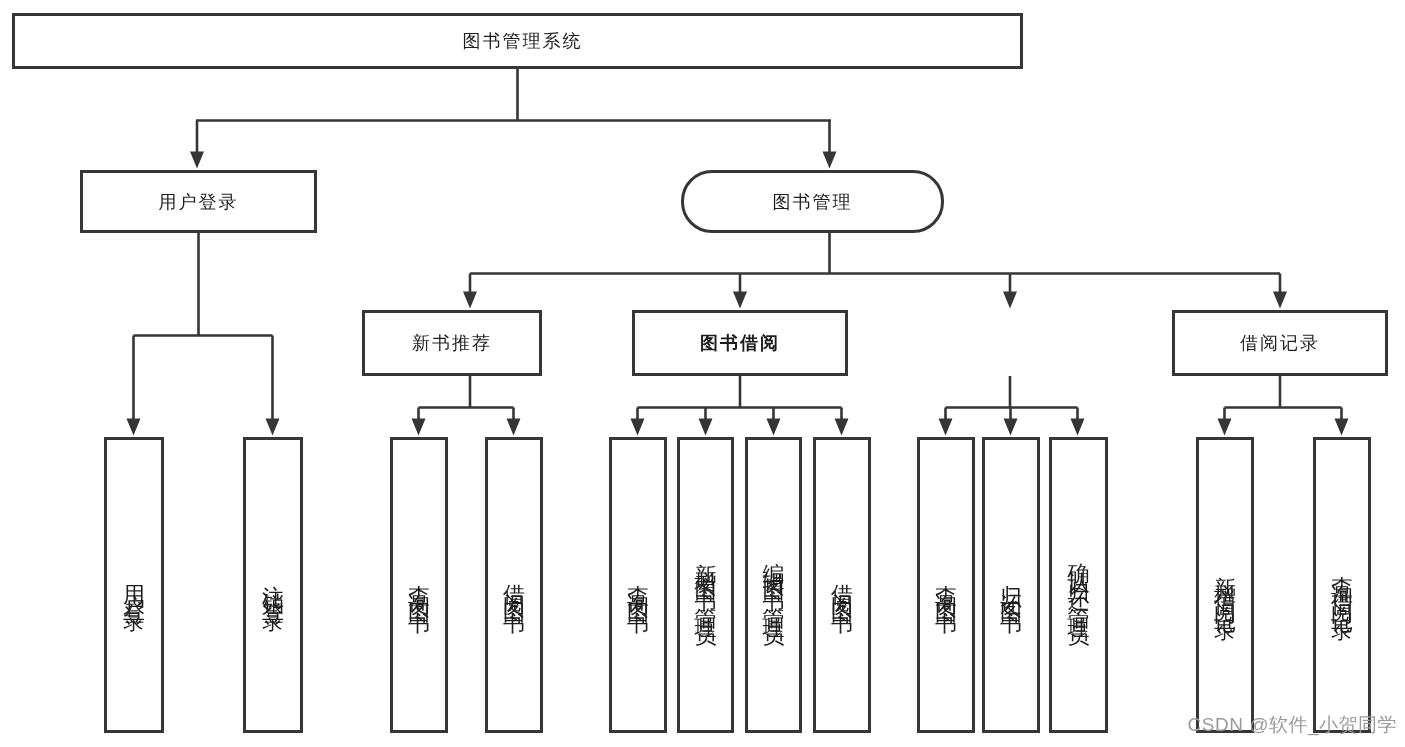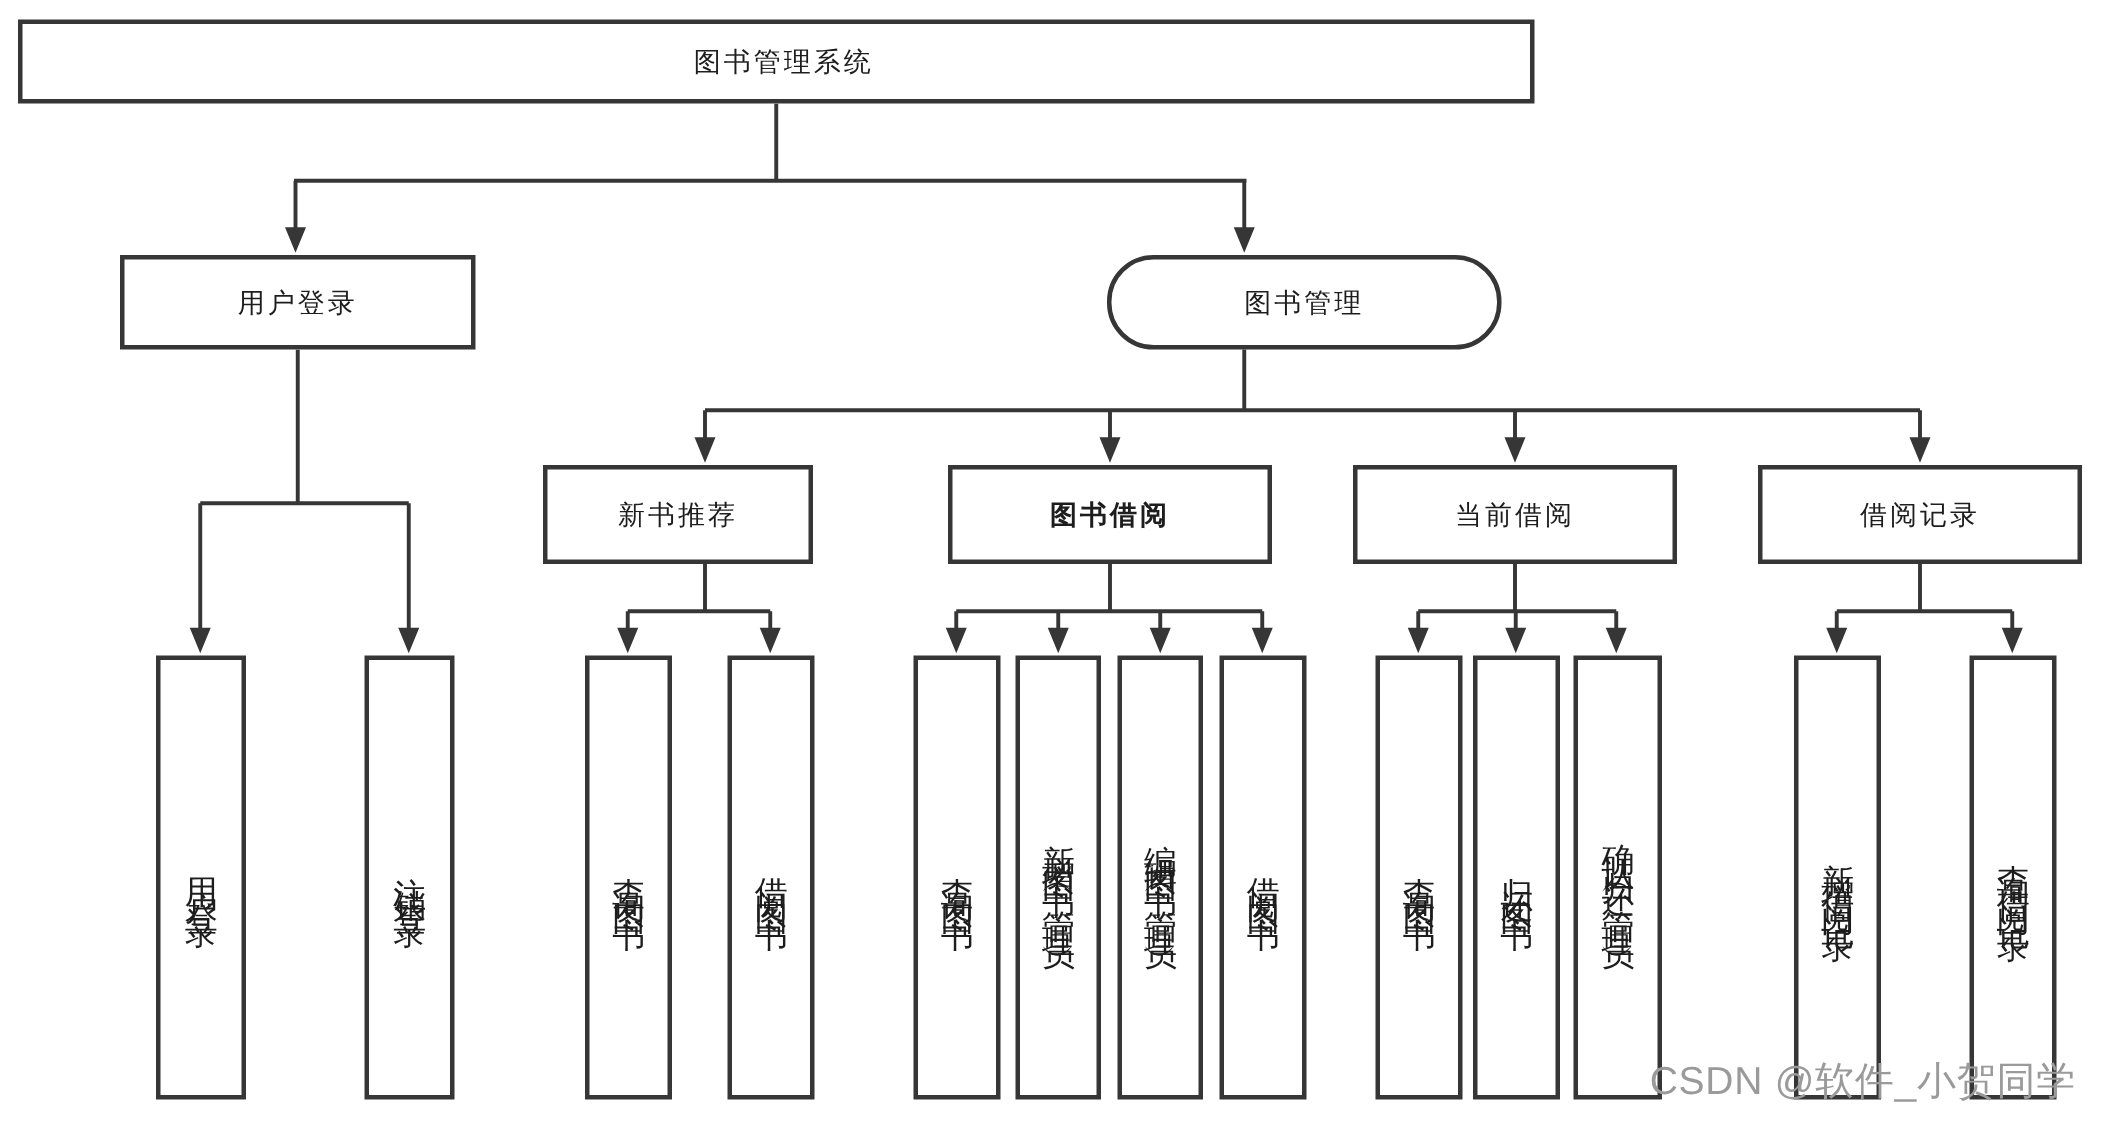--- a/index.html
+++ b/index.html
@@ -25,22 +25,22 @@
   .vlabel{
     writing-mode:vertical-rl;
     text-orientation:mixed;
     font-size:22px;
     letter-spacing:9px;
     line-height:1.1;
     white-space:nowrap;
   }
   .watermark{
     position:absolute;
-    right:21px;bottom:9px;
-    font-size:26px;
+    right:8px;bottom:9px;
+    font-size:19px;
     color:var(--wm,#9a9a9a);
     z-index:3;
     letter-spacing:0.5px;
     white-space:nowrap;
   }
 </style>
 </head>
 <body>
 
 <div class="canvas" style="--line: #363636; --text: #1d1d1d; --wm: #9a9a9a; --bg: #ffffff;">
@@ -102,32 +102,29 @@
       M1334.5 418.5 L1348.5 418.5 L1341.5 435.5 Z"></path>
   </svg>
 
   <div class="box" style="left:12px;top:13px;width:1011px;height:56px;">
     <span class="root-label">图书管理系统</span>
   </div>
 
   <div class="box" style="left:80px;top:170px;width:237px;height:63px;">
     <span class="hlabel">用户登录</span>
   </div>
-  <div class="box" style="left:738px;top:170px;width:263px;height:63px;border-radius:31px;">
+  <div class="box" style="left:681px;top:170px;width:263px;height:63px;border-radius:31px;">
     <span class="hlabel">图书管理</span>
   </div>
 
   <div class="box" style="left:362px;top:310px;width:180px;height:66px;">
     <span class="hlabel">新书推荐</span>
   </div>
   <div class="box" style="left:632px;top:310px;width:216px;height:66px;font-weight:bold;">
     <span class="hlabel">图书借阅</span>
-  </div>
-  <div class="box" style="left:902px;top:310px;width:216px;height:66px;">
-    <span class="hlabel">当前借阅</span>
   </div>
   <div class="box" style="left:1172px;top:310px;width:216px;height:66px;">
     <span class="hlabel">借阅记录</span>
   </div>
 
   <div class="box" style="left:104px;top:437px;width:60px;height:296px;">
     <span class="vlabel">用户登录</span>
   </div>
   <div class="box" style="left:243px;top:437px;width:60px;height:296px;">
     <span class="vlabel">注销登录</span>

